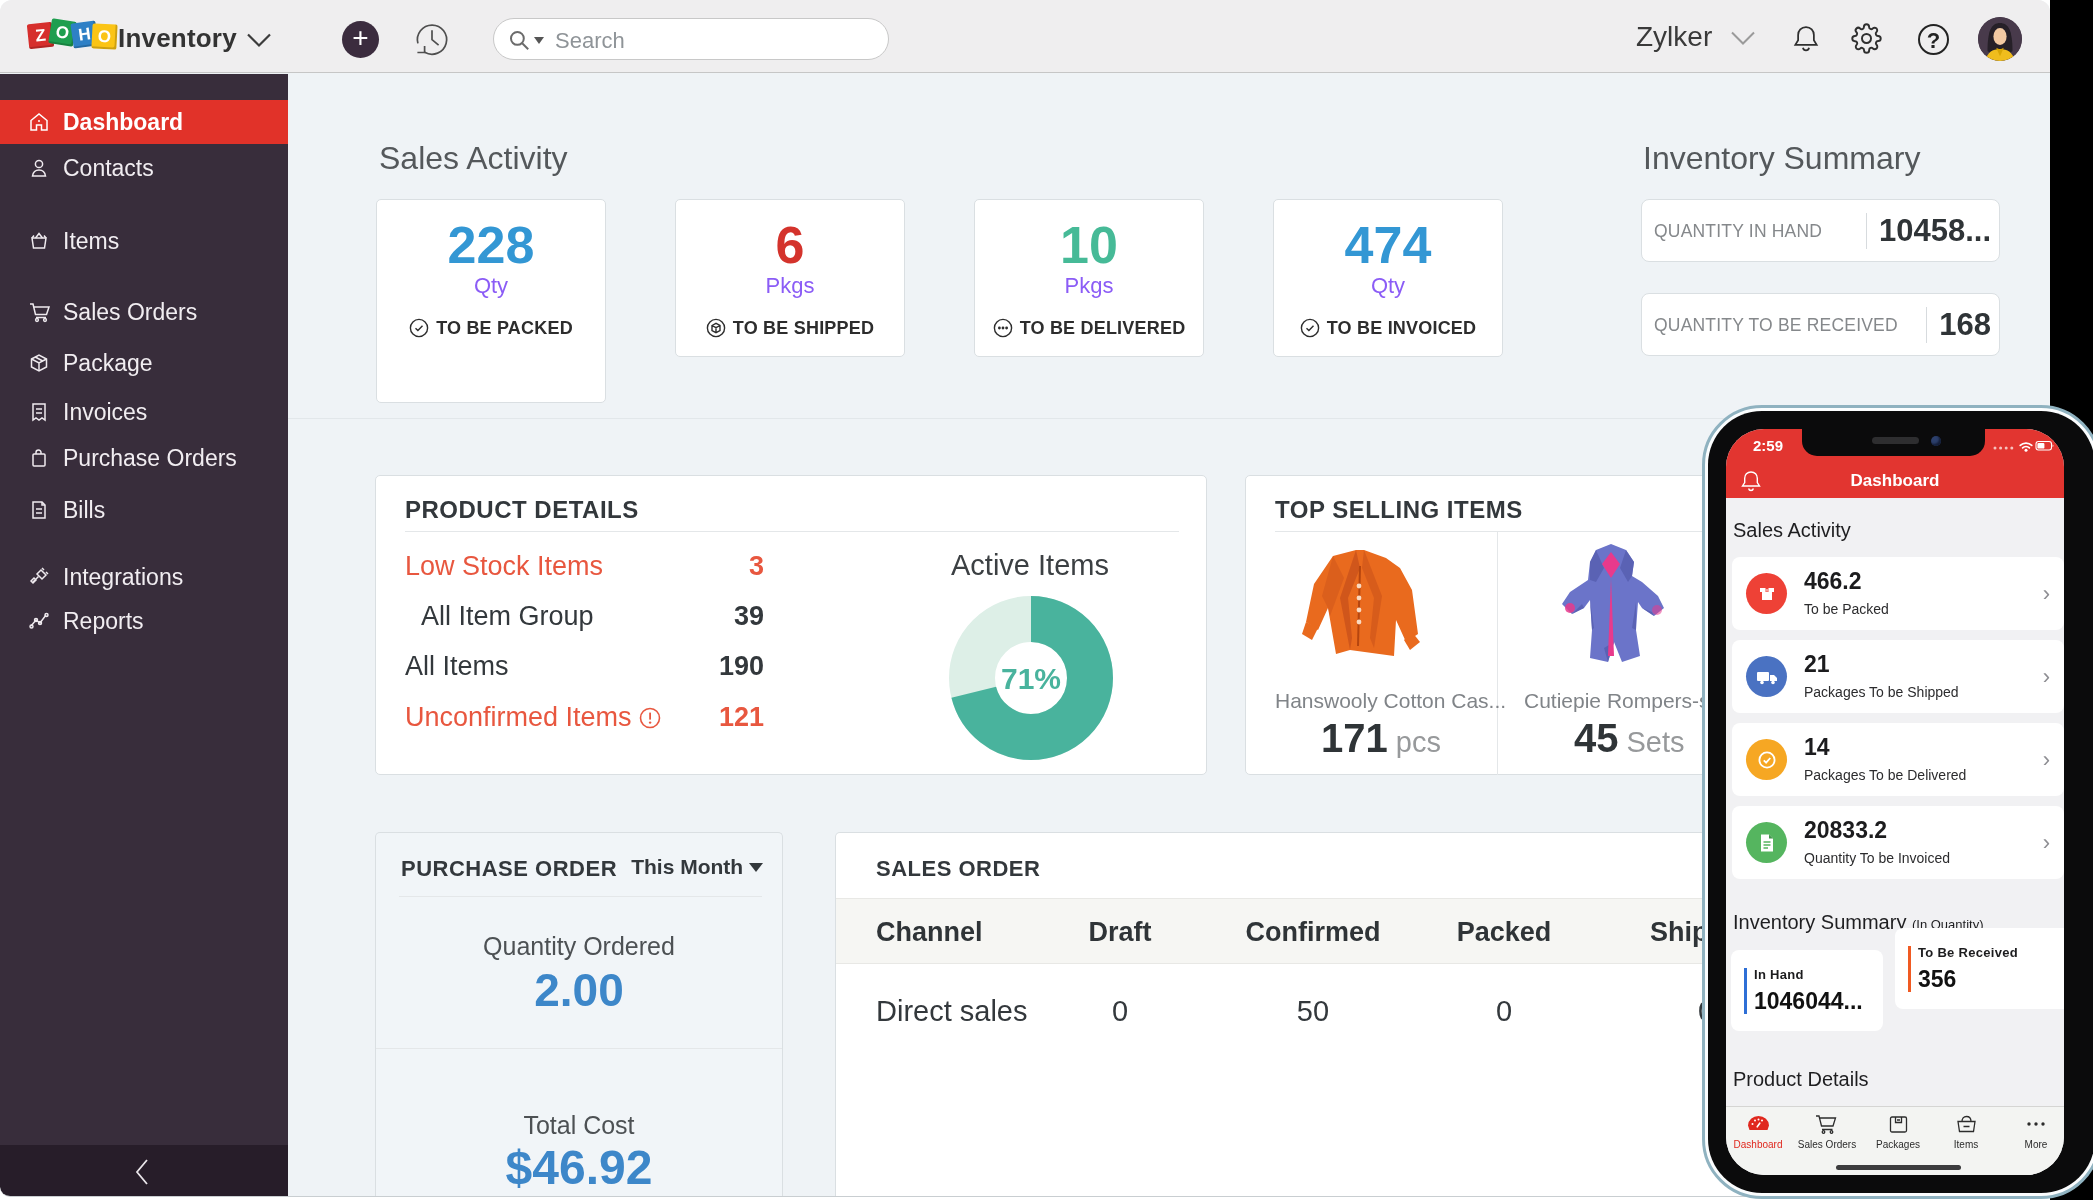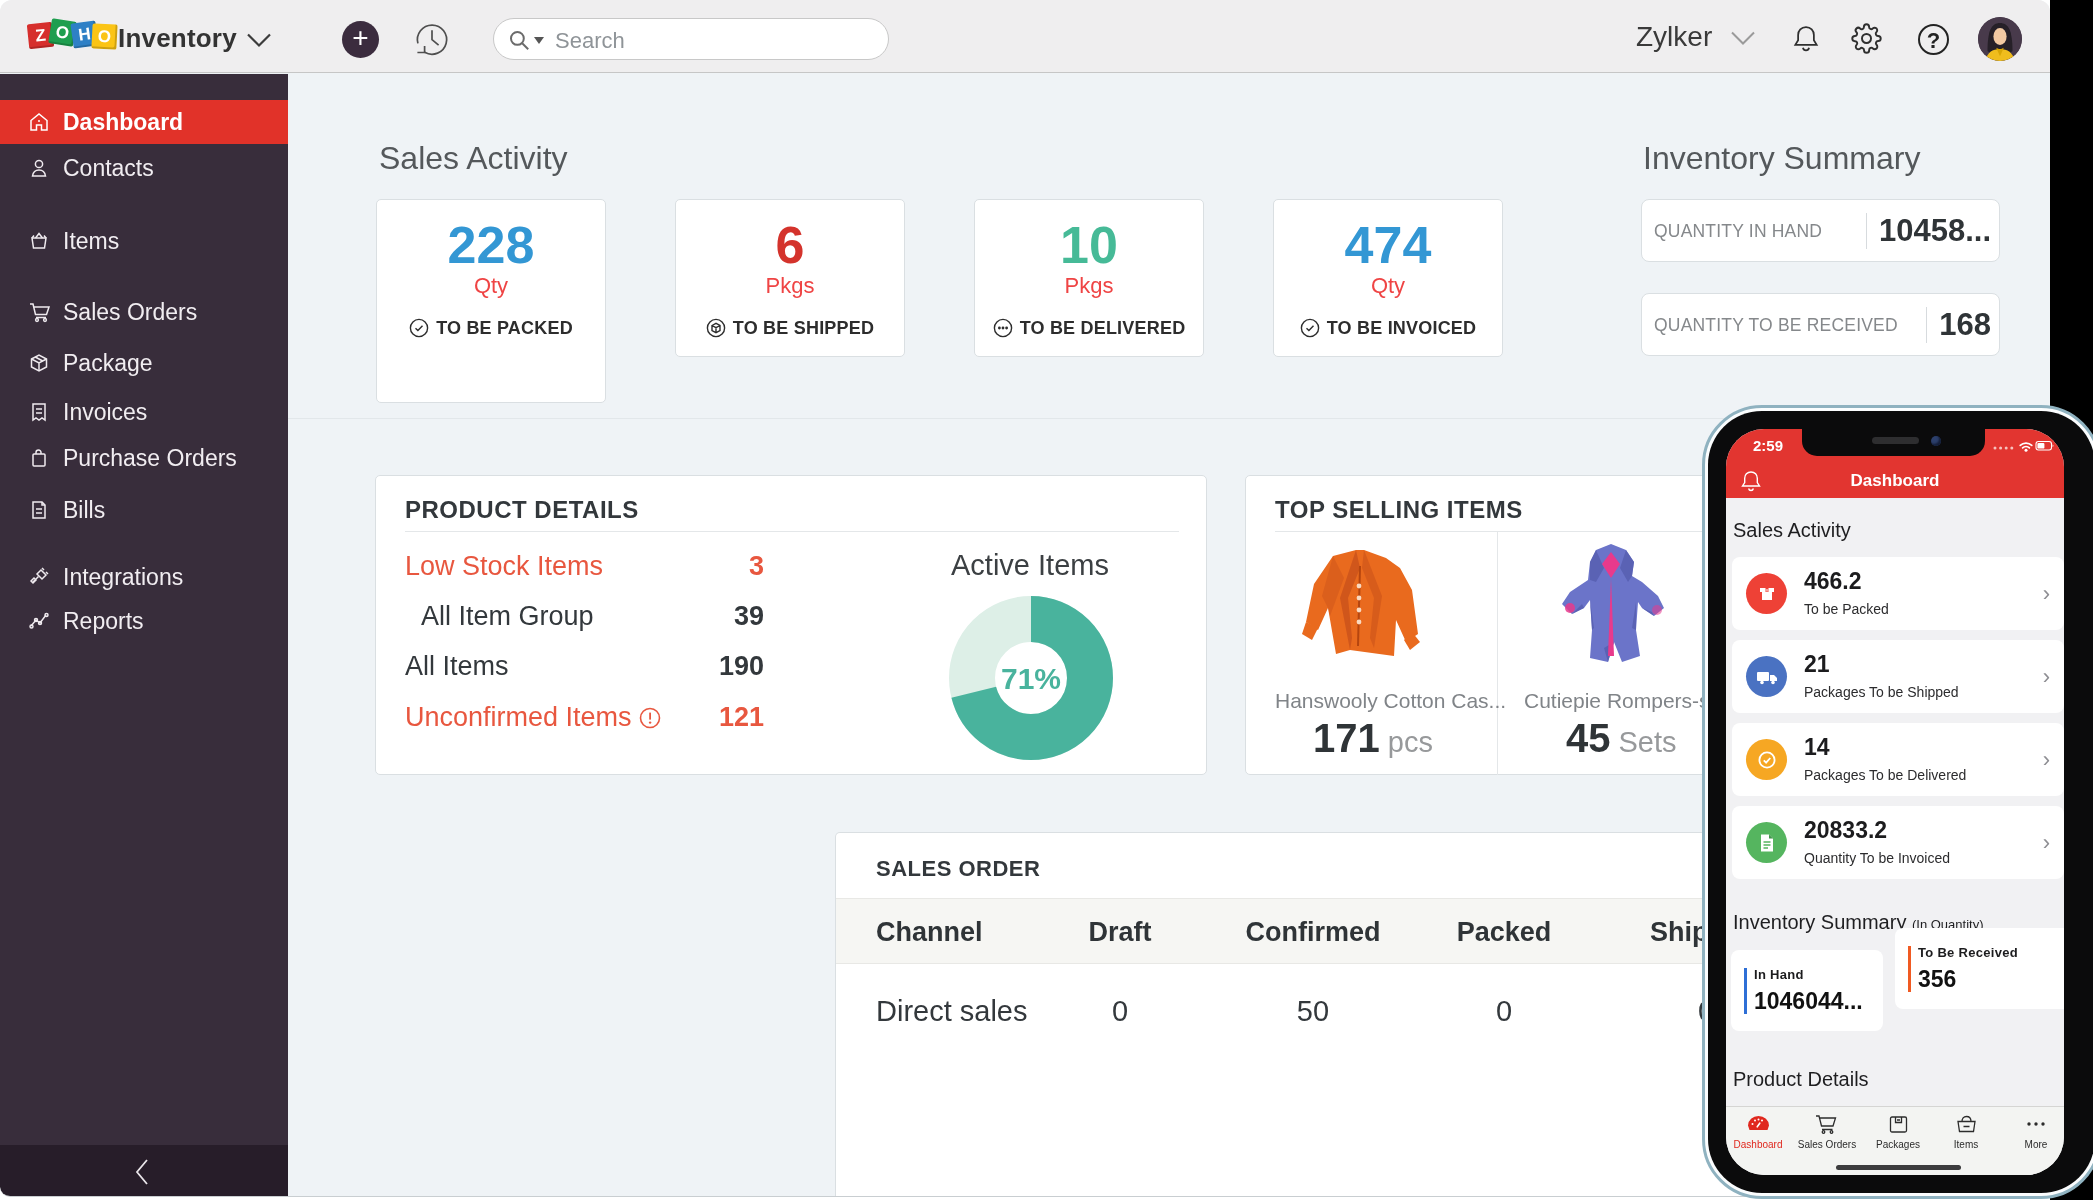--- a/index.html
+++ b/index.html
@@ -19,33 +19,33 @@
 #sidefoot { position:absolute; left:0; top:1145px; width:288px; height:52px; background:#271d29; border-radius:0 0 0 10px; }
 .mi { position:absolute; left:0; width:288px; height:48px; color:#f1edf1; font-size:23px; }
 .mi .lbl { position:absolute; left:63px; top:50%; transform:translateY(-50%); }
 .mi svg { position:absolute; left:28px; top:50%; transform:translateY(-50%); }
 #mi-dash { background:#e13229; color:#fff; font-weight:bold; height:44px; }
 
 #content { position:absolute; left:288px; top:74px; width:1762px; height:1123px; background:#eff3f6; }
 .sect { position:absolute; font-size:32px; color:#54585b; }
 .card { position:absolute; background:#fff; border:1px solid #dadfe2; border-radius:5px; }
 .statnum { position:absolute; width:100%; text-align:center; top:15px; font-size:52px; font-weight:bold; }
-.statunit { position:absolute; width:100%; text-align:center; top:73px; font-size:22px; color:#ef4444; }
+.statunit { position:absolute; width:100%; text-align:center; top:73px; font-size:22px; color:#8b5cf6; }
 .statlab { position:absolute; width:100%; text-align:center; top:118px; font-size:18px; font-weight:bold; color:#2d2d2d; letter-spacing:0.2px; }
 .statlab svg { vertical-align:-4px; margin-right:7px; }
 .invrow { position:absolute; left:1353px; width:359px; height:63px; background:#fff; border:1px solid #dadfe2; border-radius:8px; }
 .invrow .k { position:absolute; left:12px; top:50%; transform:translateY(-50%); font-size:17.5px; color:#85888b; letter-spacing:0.2px; }
 .invrow .v { position:absolute; right:8px; top:50%; transform:translateY(-50%); font-size:31px; font-weight:bold; color:#2f3437; padding-left:12px; border-left:1px solid #d7dbde; }
 .ptitle { position:absolute; left:29px; top:20px; font-size:24px; font-weight:bold; color:#33383c; letter-spacing:0.5px; }
 .pdiv { position:absolute; left:29px; height:1px; background:#e4e7e9; }
 .prow { position:absolute; left:29px; font-size:27px; color:#33383c; }
 .pval { position:absolute; font-size:27px; font-weight:bold; color:#33383c; text-align:right; width:60px; }
 .org { color:#e8573f !important; }
 .tsi-lab { position:absolute; font-size:21px; color:#808488; }
-.tsi-num { position:absolute; font-size:40px; font-weight:bold; color:#2f3437; }
+.tsi-num { position:absolute; font-size:40px; font-weight:bold; color:#2f3437;margin-left:8px; }
 .tsi-num span { font-size:29px; font-weight:normal; color:#97999b; margin-left:8px; }
 .center { text-align:center; }
 
 #phone { position:absolute; left:1702px; top:405px; width:399px; height:794px; border-radius:60px; border:3px solid #8fb2c0; background:#fbfdfe; padding:3px; }
 #bezel { width:387px; height:782px; border-radius:54px; background:#0b0b0c; padding:18px 31px 18px 18px; }
 #screen { position:relative; width:338px; height:746px; border-radius:38px; background:#f1f1f3; overflow:hidden; }
 #phead { position:absolute; left:0; top:0; width:100%; height:69px; background:#e23530; }
 #notch { position:absolute; left:76px; top:0; width:183px; height:27px; background:#0b0b0c; border-radius:0 0 15px 15px; }
 #spk { position:absolute; left:70px; top:8px; width:47px; height:7px; border-radius:4px; background:#2e2e30; }
 #cam { position:absolute; left:129px; top:7px; width:10px; height:10px; border-radius:50%; background:#2c3f6b; box-shadow:inset -2px -2px 2px #141e38; }
@@ -185,20 +185,30 @@
             <path d="M65 14 L56 26 L65 40 L74 26 Z" fill="#e83a8c"></path>
             <path d="M65 40 L62 118 L68 118 Z" fill="#e83a8c"></path>
             <circle cx="24" cy="70" r="5" fill="#e83a8c" opacity="0.85"></circle>
             <circle cx="111" cy="72" r="5" fill="#e83a8c" opacity="0.55"></circle>
           </svg>
         </div>
         <div class="tsi-lab" style="left:278px;top:213px;">Cutiepie Rompers-spo</div>
         <div class="tsi-num" style="left:320px;top:240px;">45<span>Sets</span></div>
       </div>
 
+      <div class="card" style="left:87px;top:758px;width:408px;height:365px;border-radius:5px 5px 0 0;border-bottom:none;background:#f1f5f8;">
+        <div class="ptitle" style="font-size:22px;top:23px;left:25px;">PURCHASE ORDER</div>
+        <div style="position:absolute;right:19px;top:22px;font-size:21px;font-weight:bold;color:#33383c;">This Month <span style="display:inline-block;width:0;height:0;border-left:7px solid transparent;border-right:7px solid transparent;border-top:9px solid #33383c;vertical-align:2px;"></span></div>
+        <div class="pdiv" style="top:63px;left:23px;width:363px;"></div>
+        <div class="center" style="position:absolute;left:0;top:99px;width:100%;font-size:25px;color:#4d5154;">Quantity Ordered</div>
+        <div class="center" style="position:absolute;left:0;top:130px;width:100%;font-size:46px;font-weight:bold;color:#3d87c9;">2.00</div>
+        <div style="position:absolute;left:0;top:215px;width:100%;height:1px;background:#e4e7e9;"></div>
+        <div class="center" style="position:absolute;left:0;top:278px;width:100%;font-size:25px;color:#4d5154;">Total Cost</div>
+        <div class="center" style="position:absolute;left:0;top:307px;width:100%;font-size:48px;font-weight:bold;color:#3d87c9;">$46.92</div>
+      </div>
 
       <div class="card" style="left:547px;top:758px;width:1215px;height:365px;border-radius:5px 5px 0 0;border-bottom:none;">
         <div class="ptitle" style="font-size:22px;top:23px;left:40px;">SALES ORDER</div>
         <div style="position:absolute;left:0;top:65px;width:100%;height:66px;background:#f6f6f3;border-top:1px solid #e8e8e5;border-bottom:1px solid #e8e8e5;"></div>
         <div style="position:absolute;left:40px;top:84px;font-size:27px;font-weight:bold;color:#2f3437;">Channel</div>
         <div style="position:absolute;left:234px;top:84px;width:100px;text-align:center;font-size:27px;font-weight:bold;color:#2f3437;">Draft</div>
         <div style="position:absolute;left:407px;top:84px;width:140px;text-align:center;font-size:27px;font-weight:bold;color:#2f3437;">Confirmed</div>
         <div style="position:absolute;left:608px;top:84px;width:120px;text-align:center;font-size:27px;font-weight:bold;color:#2f3437;">Packed</div>
         <div style="position:absolute;left:814px;top:84px;font-size:27px;font-weight:bold;color:#2f3437;">Shipped</div>
         <div style="position:absolute;left:40px;top:162px;font-size:29px;color:#33383c;">Direct sales</div>

